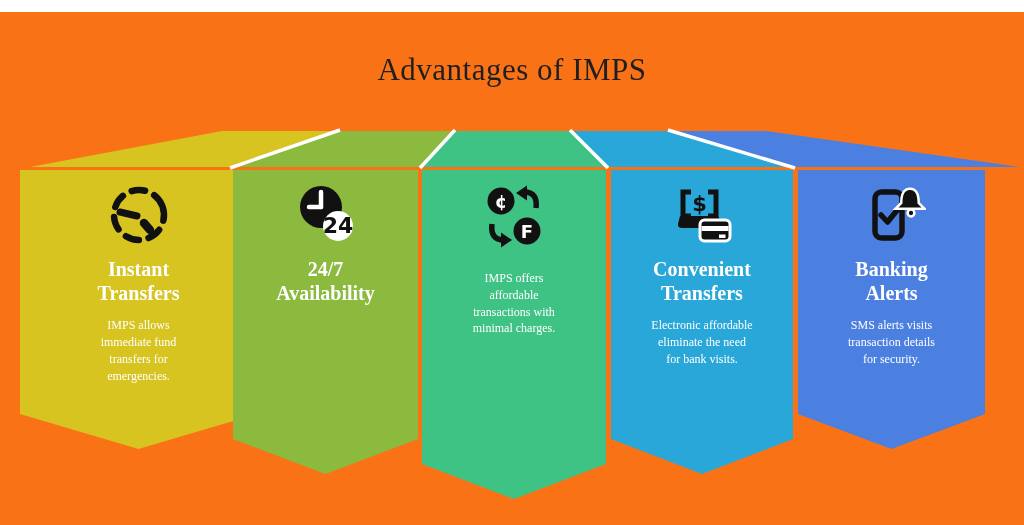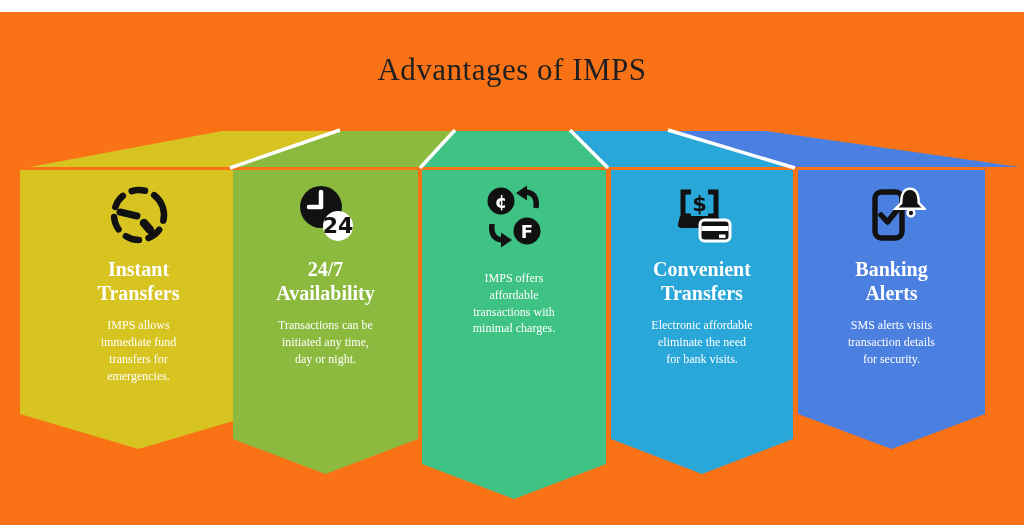--- a/index.html
+++ b/index.html
@@ -79,23 +79,20 @@
       <svg width="68" height="68" viewBox="0 0 68 68">
         <circle cx="29" cy="25" r="21" fill="#111111"></circle>
         <path d="M29 25 L29 10" stroke="#ffffff" stroke-width="4.5" stroke-linecap="round"></path>
         <path d="M29 25 L17 25" stroke="#ffffff" stroke-width="4.5" stroke-linecap="round"></path>
         <circle cx="46" cy="44" r="15" fill="#ffffff"></circle>
         <text class="icon-glyph" x="46" y="51" font-size="22" text-anchor="middle" fill="#111111">24</text>
       </svg>
     </div>
     <div class="card-title">24/7
 Availability</div>
-    <div class="card-desc">Transactions can be
-initiated any time,
-day or night.</div>
   </div>
 
   <div class="card card-3" style="background-color: rgb(63, 195, 133); color: rgb(255, 255, 255);">
     <div class="icon-box">
       <svg width="68" height="68" viewBox="0 0 68 68">
         <circle cx="21" cy="19" r="13.5" fill="#111111"></circle>
         <text class="icon-glyph" x="21" y="26" font-size="18" text-anchor="middle" fill="#ffffff">¢</text>
         <circle cx="47" cy="49" r="13.5" fill="#111111"></circle>
         <text class="icon-glyph" x="47" y="56" font-size="18" text-anchor="middle" fill="#ffffff">F</text>
         <path d="M56 26 Q58 10 44 10" fill="none" stroke="#111111" stroke-width="5.5"></path>

